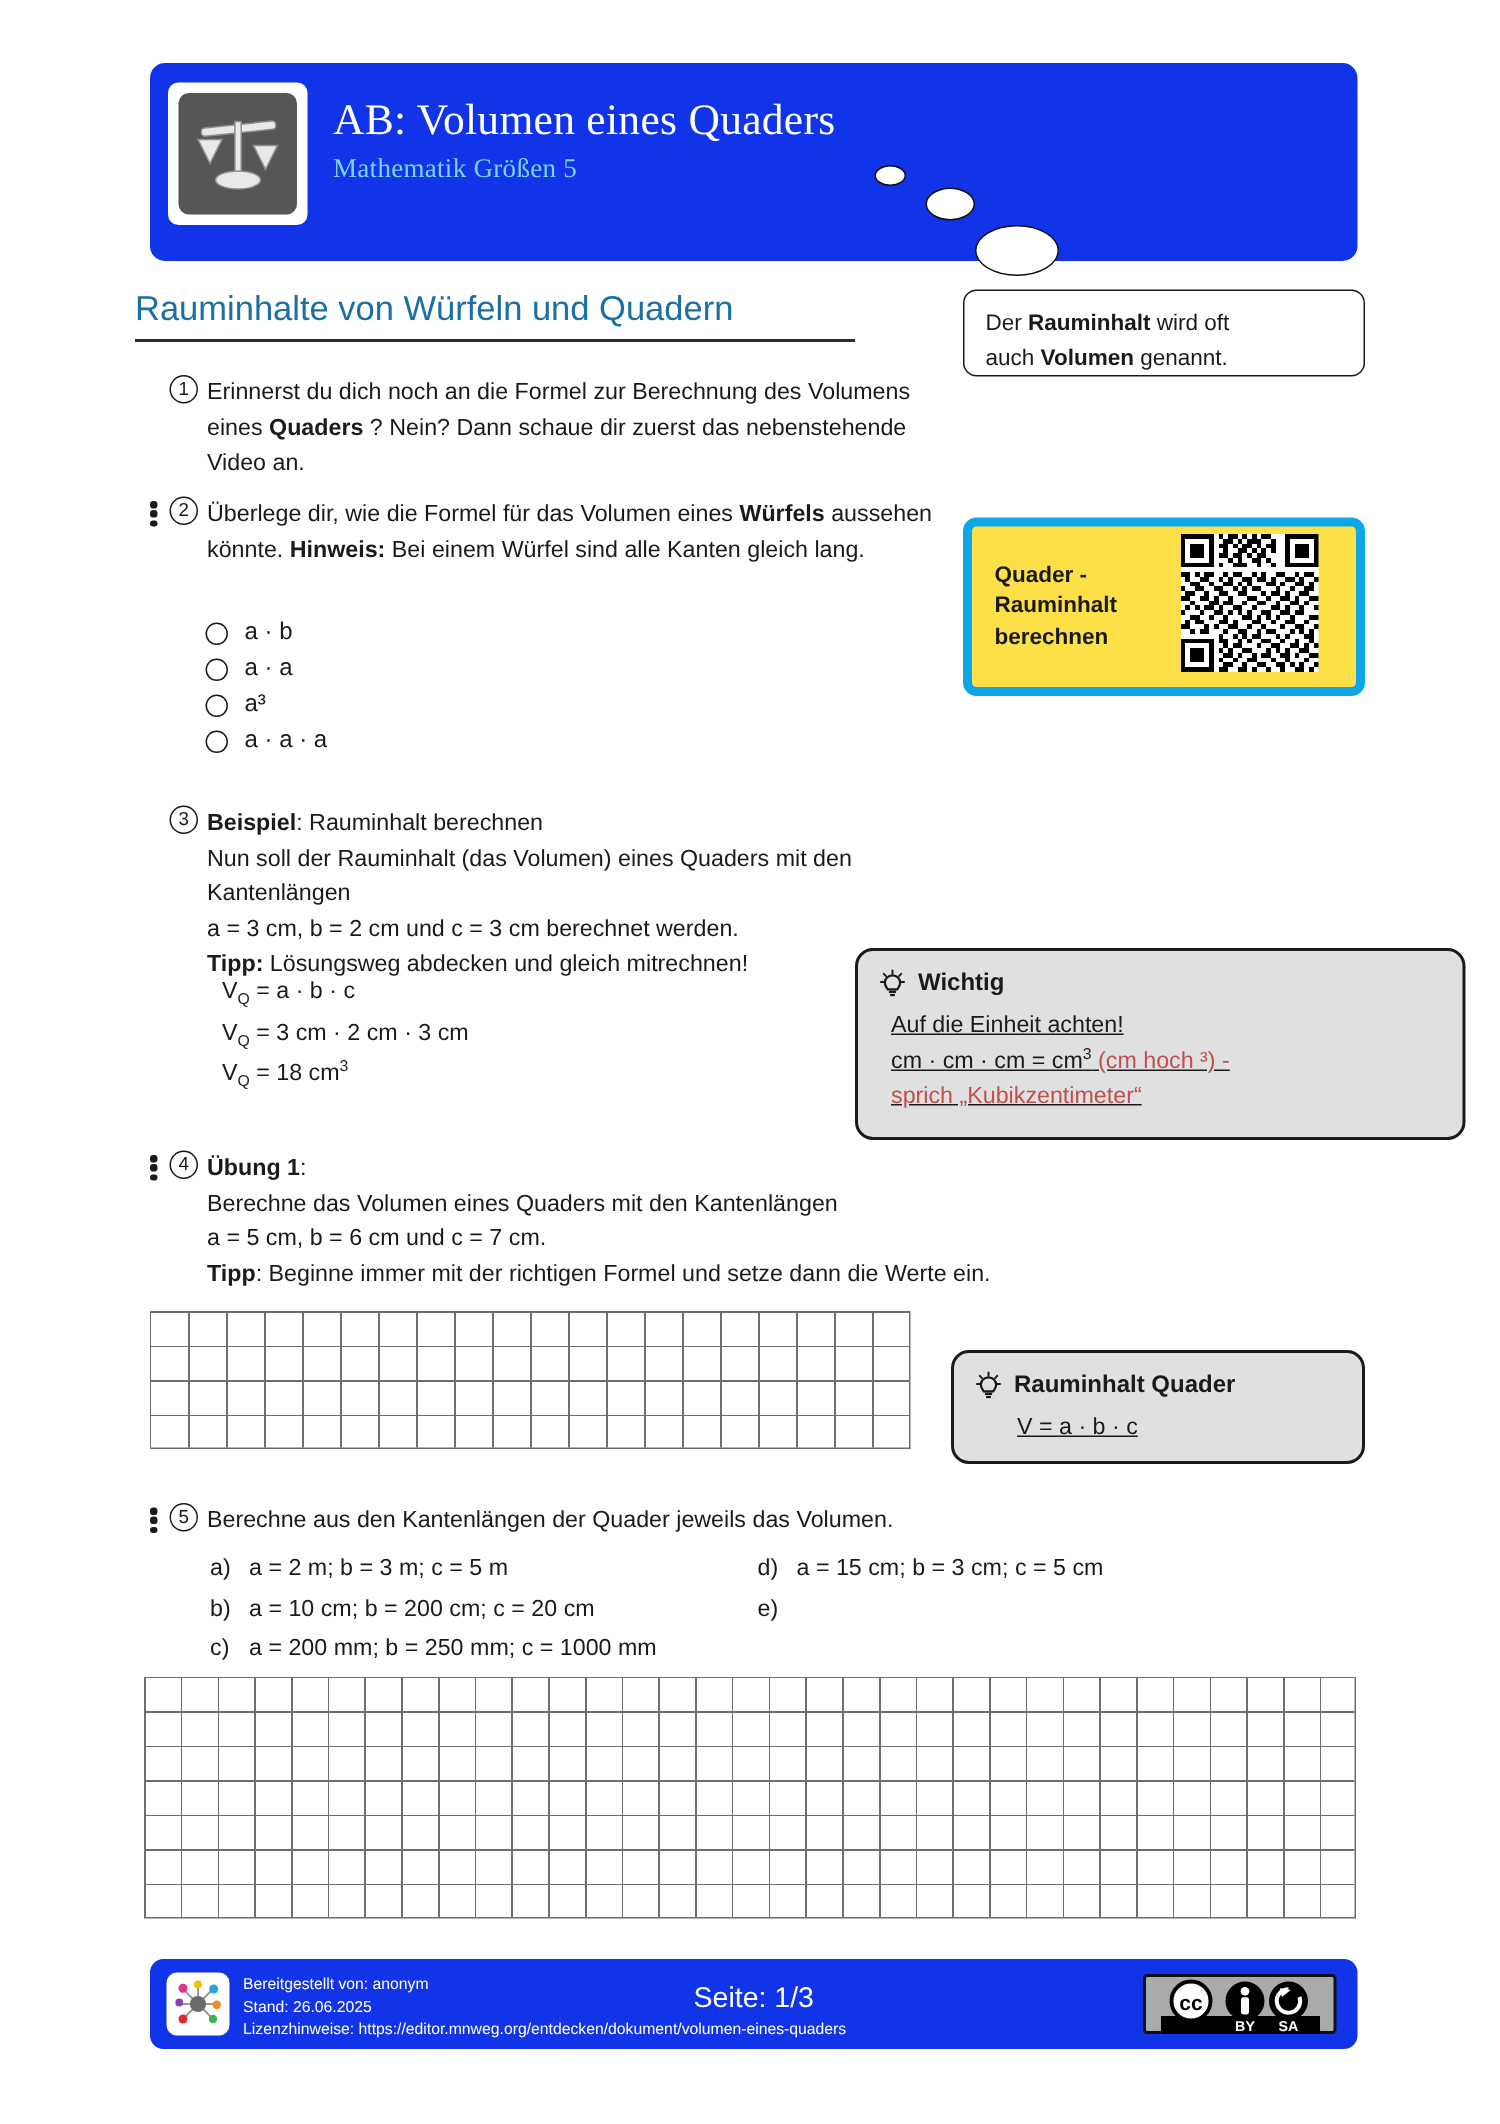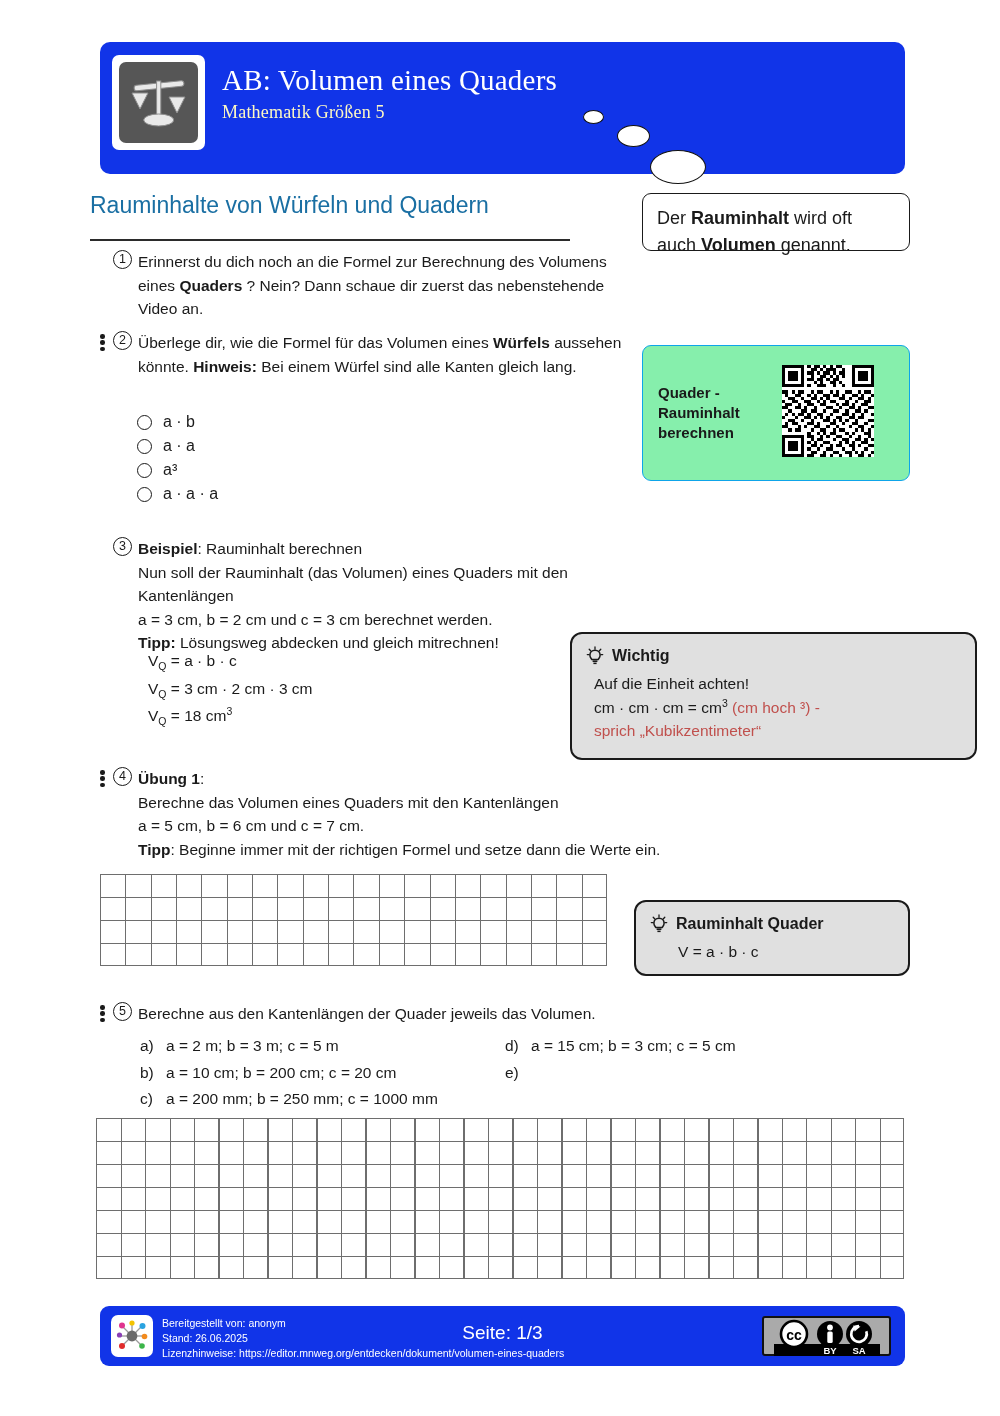--- a/index.html
+++ b/index.html
@@ -45,21 +45,21 @@
   }
   .header-title {
     font-size: 29px;
     color: #ffffff;
     font-weight: 400;
     letter-spacing: 0.2px;
     line-height: 1.15;
   }
   .header-sub {
     font-size: 18px;
-    color: #fef9c3;
+    color: #7dd3fc;
     font-weight: 400;
     margin-top: 5px;
     letter-spacing: 0.2px;
   }
   .bubble {
     position: absolute;
     background: #ffffff;
     border: 1.6px solid #111;
     border-radius: 50%;
   }
@@ -68,21 +68,21 @@
   .bubble.b3 { width: 56px; height: 34px; left: 650px; top: 150px; z-index: 6; }
 
   
   .section-title {
     position: absolute;
     left: 90px; top: 192px;
     width: 480px;
     font-size: 23px;
     color: #1a6fa3;
     font-weight: 400;
-    padding-bottom: 20px;
+    padding-bottom: 7px;
     border-bottom: 2px solid #2b2b2b;
   }
 
   
   .task {
     position: absolute;
     font-size: 15.5px;
     line-height: 1.52;
     color: #1a1a1a;
   }
@@ -112,30 +112,30 @@
     display: block; width: 4.5px; height: 4.5px;
     background: #1a1a1a; border-radius: 50%;
   }
 
   
   .note-box {
     position: absolute;
     background: #ffffff;
     border: 1.8px solid #1a1a1a;
     border-radius: 9px;
-    font-size: 18px;
+    font-size: 15px;
     line-height: 1.5;
     padding: 11px 14px;
   }
   .qr-box {
     position: absolute;
     left: 642px; top: 345px;
-    width: 268px; height: 136px;
-    background: #86efac;
-    border: 1px solid #0ea5e9;
+    width: 268px; height: 119px;
+    background: #fde047;
+    border: 6px solid #0ea5e9;
     border-radius: 9px;
     display: flex; align-items: center;
   }
   .qr-label {
     font-size: 15px; font-weight: 700;
     line-height: 1.35;
     margin-left: 15px;
     width: 120px;
   }
   .qr-img { margin-left: 4px; }
@@ -146,21 +146,21 @@
     border: 2.4px solid #1a1a1a;
     border-radius: 12px;
     padding: 12px 16px 13px 14px;
   }
   .tip-head {
     display: flex; align-items: center;
     font-size: 16px; font-weight: 700;
     margin-bottom: 7px;
   }
   .tip-head .bulb { margin-right: 8px; display: inline-flex; }
-  .tip-body { font-size: 15.5px; line-height: 1.48; padding-left: 8px; }
+  .tip-body { font-size: 15.5px; line-height: 1.48; padding-left: 8px; text-decoration: underline; }
   .red { color: #c0504d; }
 
   
   .options { position: absolute; left: 137px; top: 410px; }
   .opt { display: flex; align-items: center; height: 24px; font-size: 16px; }
   .radio {
     width: 15px; height: 15px;
     border: 1.8px solid #1a1a1a;
     border-radius: 50%;
     margin-right: 11px;

